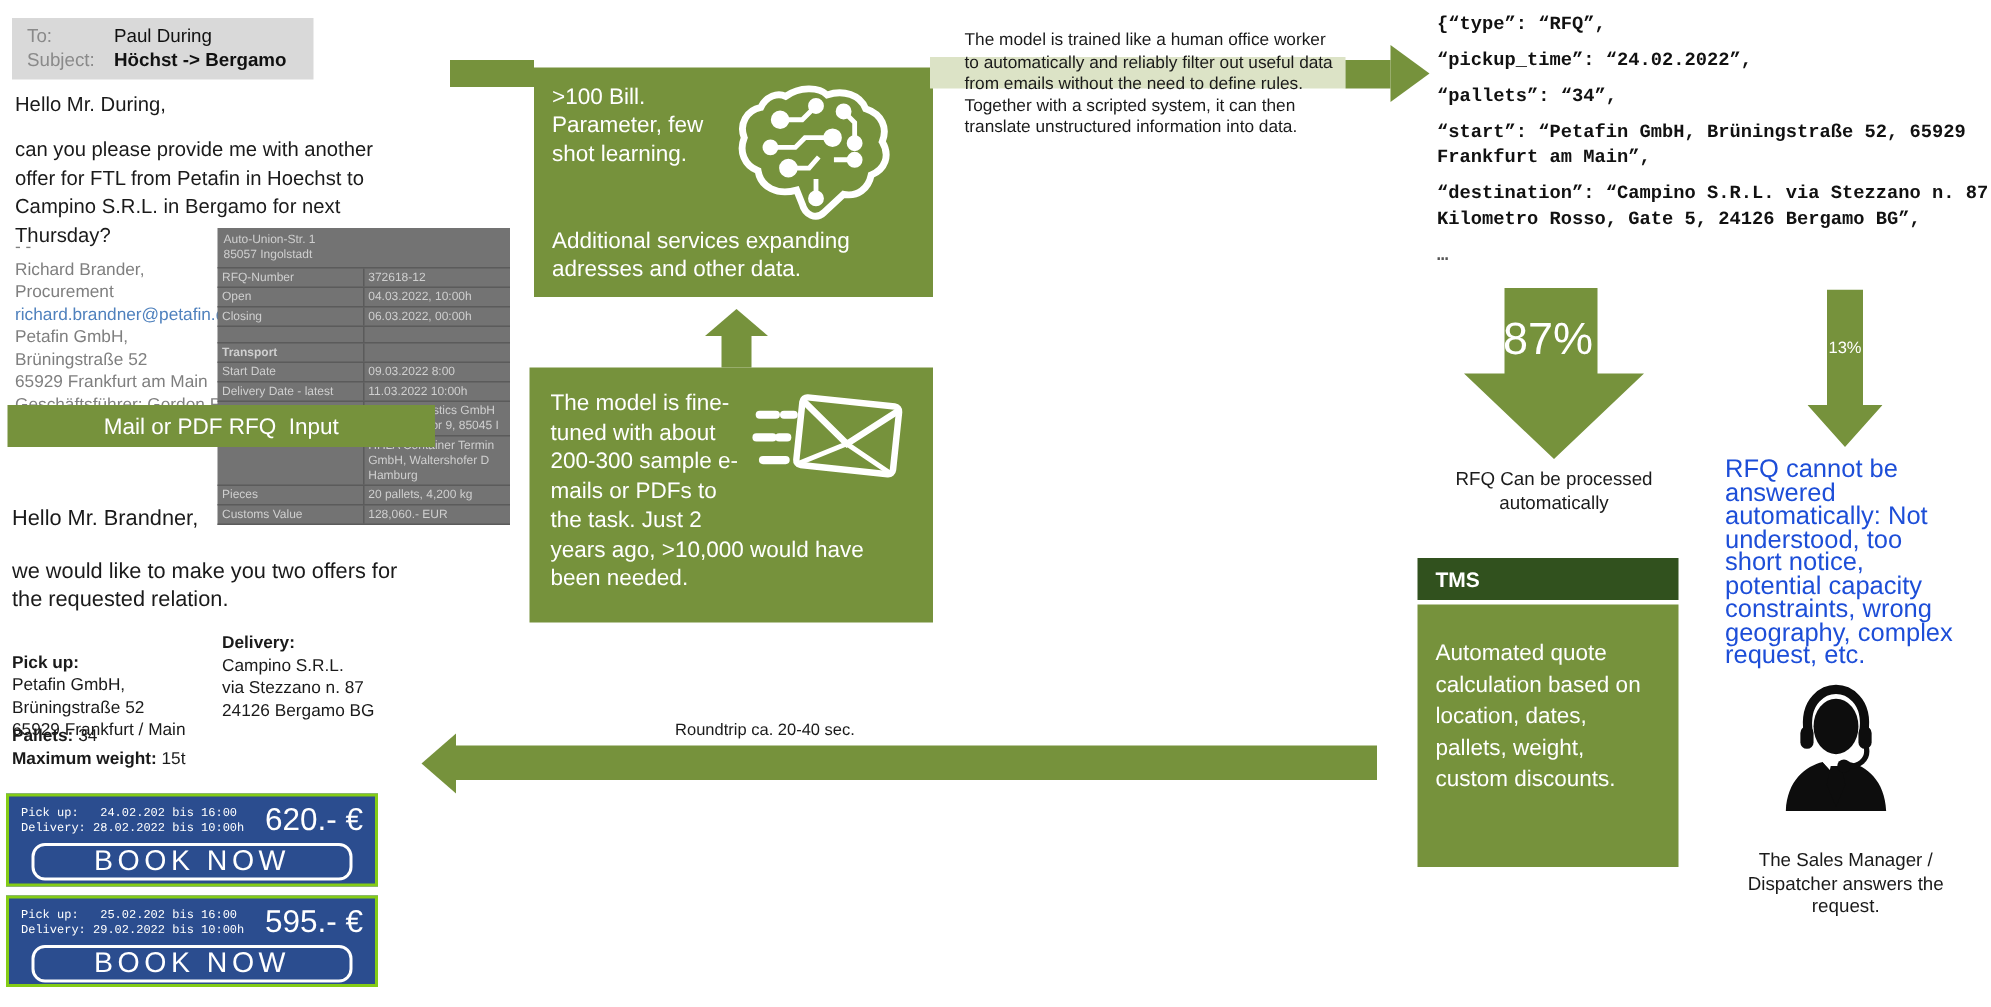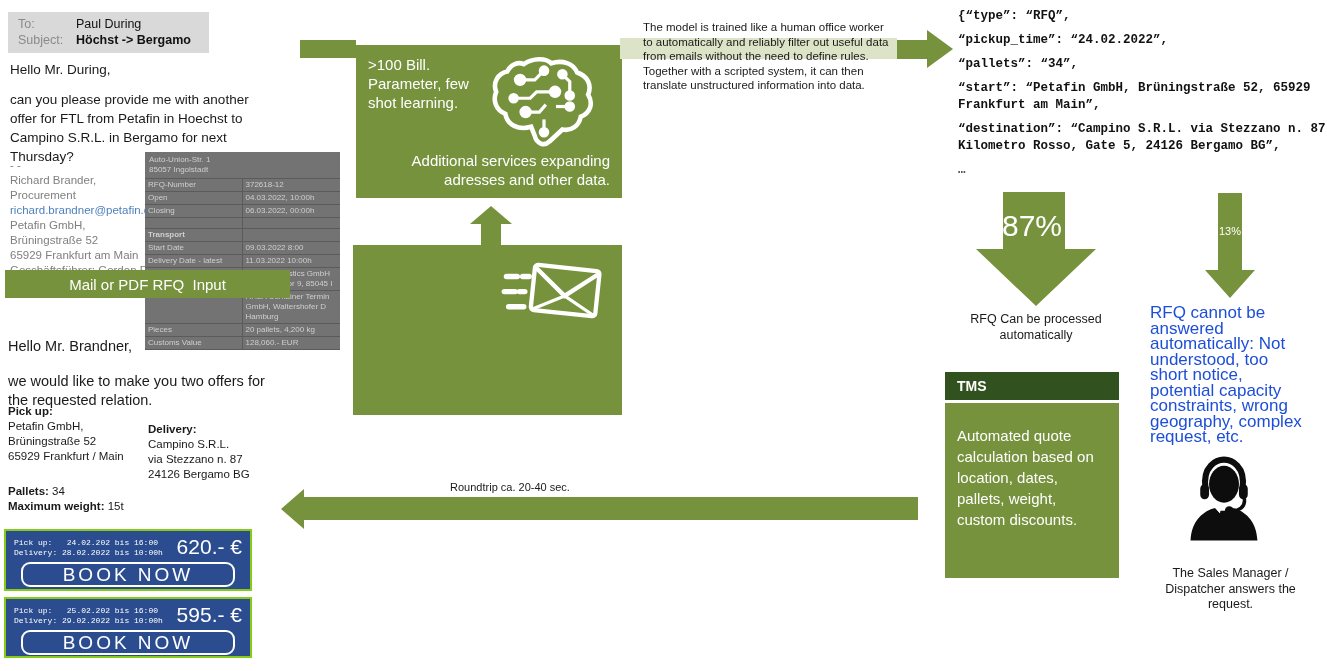--- a/index.html
+++ b/index.html
@@ -31,21 +31,21 @@
   
   .input-banner{left:5px;top:270px;width:285px;height:28px;background:#76923c;color:#fff;z-index:3;display:flex;align-items:center;justify-content:center;font-size:15px;white-space:pre;}
 
   
   .conn-bar{left:300px;top:40px;width:56px;height:18px;background:#76923c;}
 
   
   .ml-header{left:356px;top:12px;width:266px;height:30px;background:#31511e;color:#fff;font-size:15.5px;font-weight:bold;display:flex;align-items:center;padding-left:12px;box-sizing:border-box;}
   .ml-body{left:356px;top:45px;width:266px;height:153px;background:#76923c;color:#fff;padding:10px 12px;box-sizing:border-box;font-size:15px;line-height:19px;}
   .brain-float{float:right;width:132px;height:92px;margin:0 0 4px 6px;}
-  .ml-p2{clear:right;margin-top:8px;text-align:right;}
+  .ml-p2{clear:right;margin-top:8px;}
 
   
   .pale-band{left:620px;top:38px;width:277px;height:21px;background:#dce3c6;z-index:0;}
   .trained-note{left:643px;top:20px;width:252px;font-size:11.5px;line-height:14.5px;color:#1a1a1a;z-index:1;}
   .r-arrow-body{left:897px;top:40px;width:30px;height:19px;background:#76923c;}
   .r-arrow-head{left:927px;top:30px;width:0;height:0;border-left:26px solid #76923c;border-top:19px solid transparent;border-bottom:19px solid transparent;}
 
   
   .json-block{left:958px;top:8px;width:368px;font-family:"Liberation Mono",monospace;font-weight:bold;font-size:12.5px;line-height:17px;color:#111;}
   .json-line{margin-bottom:7px;}
@@ -68,21 +68,21 @@
   
   .finetune-box{left:353px;top:245px;width:269px;height:170px;background:#76923c;color:#fff;padding:14px 14px;box-sizing:border-box;font-size:15px;line-height:19.5px;}
   .env-float{float:right;width:108px;height:76px;margin:0 0 4px 6px;}
   .up-arrow-head{left:470px;top:206px;width:0;height:0;border-left:21px solid transparent;border-right:21px solid transparent;border-bottom:18px solid #76923c;}
   .up-arrow-body{left:481px;top:224px;width:20px;height:21px;background:#76923c;}
 
   
   .resp-greeting{left:8px;top:338px;font-size:14.5px;color:#1a1a1a;}
   .resp-body{left:8px;top:372px;width:278px;font-size:14.5px;line-height:19px;color:#1a1a1a;}
   .addr-col{font-size:11.5px;line-height:15px;color:#1a1a1a;}
-  .pickup-col{left:8px;top:404px;}
+  .pickup-col{left:8px;top:435px;}
   .delivery-col{left:148px;top:422px;}
   .addr-lbl{font-weight:bold;}
   .pallets-block{left:8px;top:484px;font-size:11.5px;line-height:15px;color:#1a1a1a;}
   .pb-lbl{font-weight:bold;}
 
   
   .roundtrip-label{left:400px;top:481px;width:220px;text-align:center;font-size:11px;color:#1a1a1a;}
   .lt-arrow-body{left:303px;top:497px;width:615px;height:23px;background:#76923c;}
   .lt-arrow-head{left:281px;top:489px;width:0;height:0;border-right:23px solid #76923c;border-top:20px solid transparent;border-bottom:20px solid transparent;}
 
@@ -271,20 +271,21 @@
         </g>
         <g stroke="#fff" stroke-width="5" stroke-linecap="round">
           <path d="M6 16 L16 16"></path>
             <path d="M21 16 L27 16"></path>
           <path d="M4 30 L14 30"></path>
             <path d="M18 30 L23 30"></path>
           <path d="M8 44 L22 44"></path>
         </g>
       </svg>
     </span>
+    <div>The model is fine-tuned with about 200-300 sample e-mails or PDFs to the task. Just 2 years ago, &gt;10,000 would have been needed.</div>
   </div>
 
   <div class="abs resp-greeting">Hello Mr. Brandner,</div>
   <div class="abs resp-body">we would like to make you two offers for the requested relation.</div>
 
   <div class="abs addr-col pickup-col">
     <div class="addr-lbl">Pick up:</div>
     <div class="pre">Petafin GmbH,
 Brüningstraße 52
 65929 Frankfurt / Main</div>

